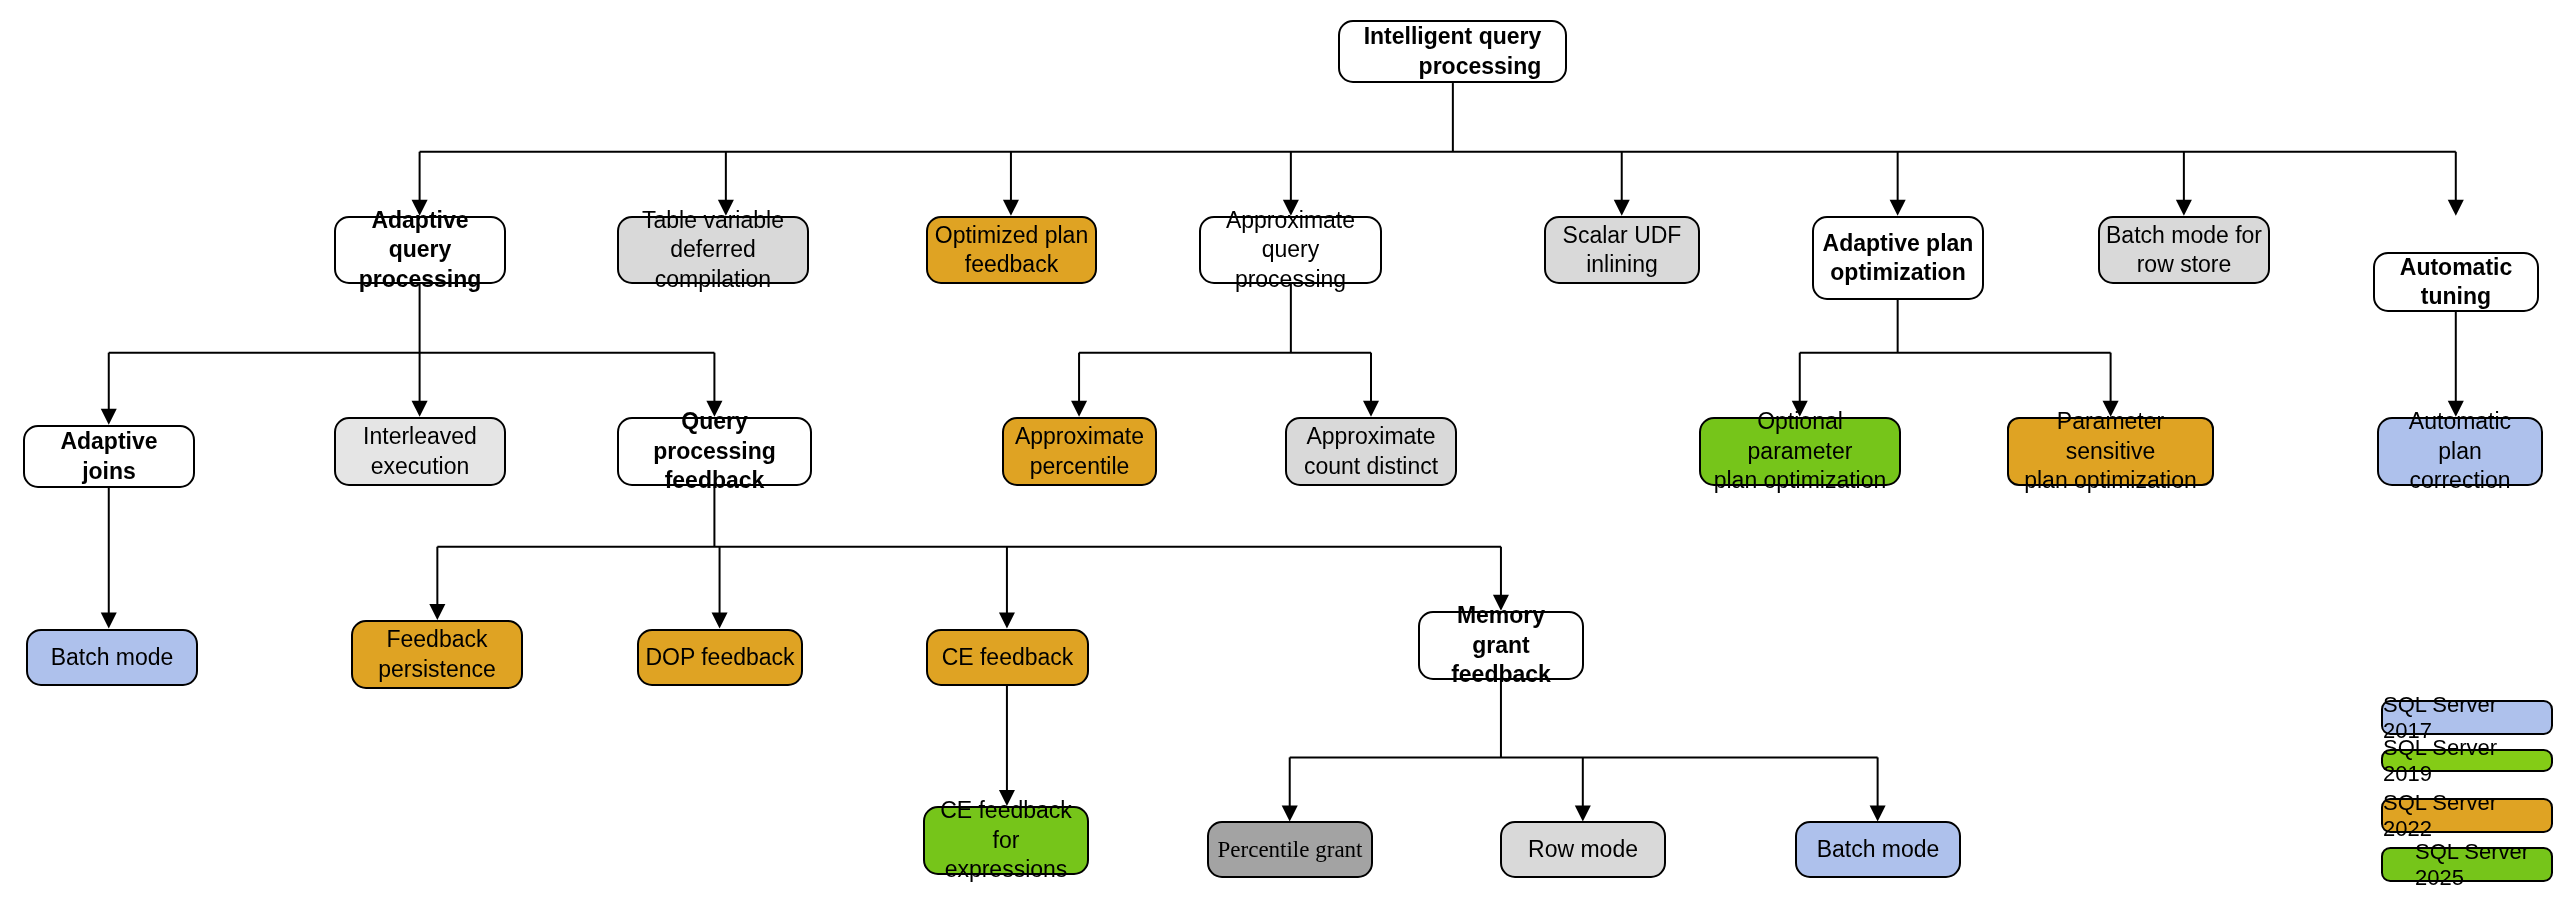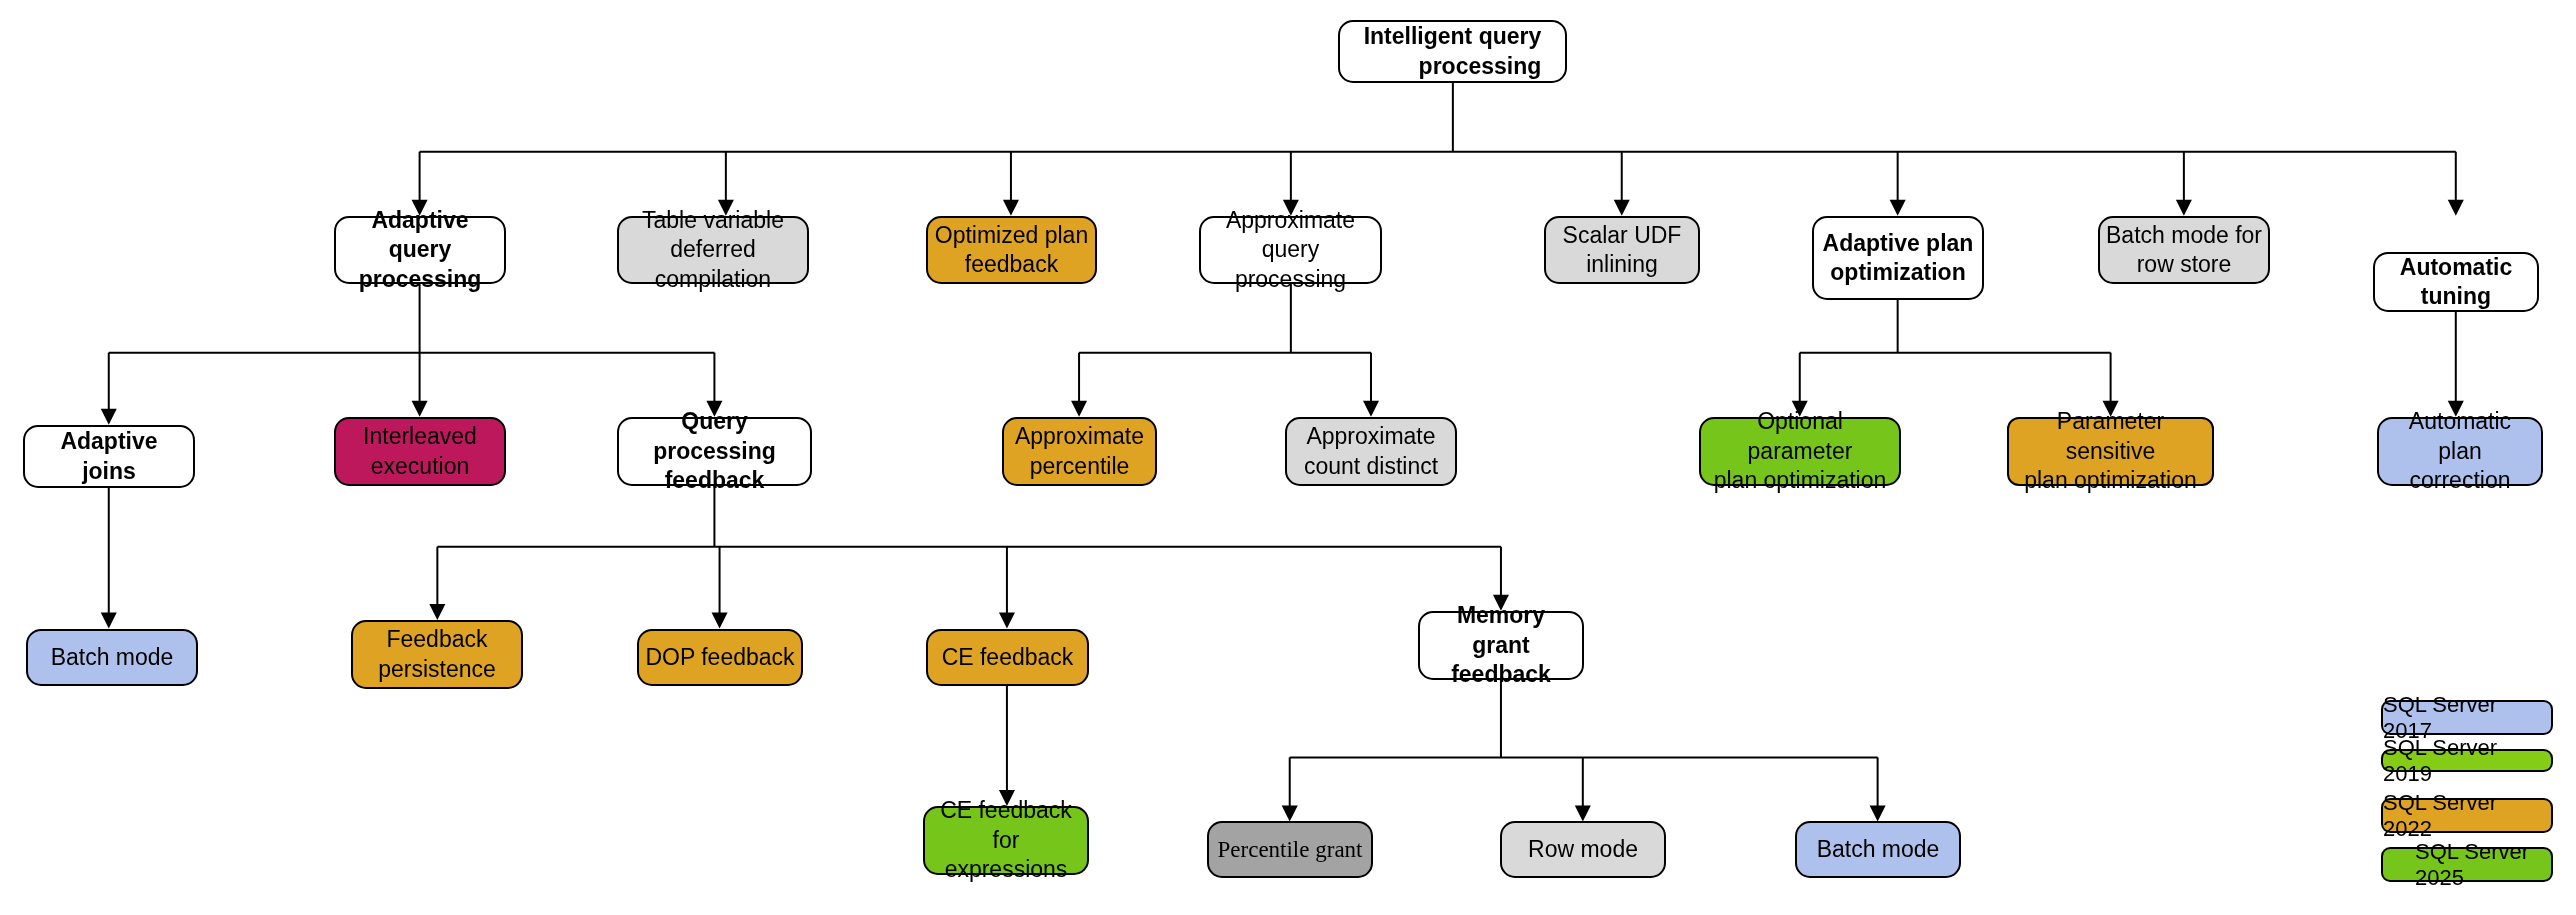--- a/index.html
+++ b/index.html
@@ -106,21 +106,21 @@
 query processing</div>
       <div class="node" style="left: 1544px; top: 216px; width: 156px; height: 68px; background: rgb(217, 217, 217);">Scalar UDF
 inlining</div>
       <div class="node bold" style="left: 1812px; top: 216px; width: 172px; height: 84px; background: rgb(255, 255, 255);">Adaptive plan
 optimization</div>
       <div class="node" style="left: 2098px; top: 216px; width: 172px; height: 68px; background: rgb(217, 217, 217);">Batch mode for
 row store</div>
       <div class="node bold" style="left: 2373px; top: 216px; width: 166px; height: 60px; background: rgb(255, 255, 255); margin-top: 36px;">Automatic
 tuning</div>
       <div class="node bold" style="left: 23px; top: 425px; width: 172px; height: 63px; background: rgb(255, 255, 255);">Adaptive joins</div>
-      <div class="node" style="left: 334px; top: 417px; width: 172px; height: 69px; background: #be185d;">Interleaved
+      <div class="node" style="left: 334px; top: 417px; width: 172px; height: 69px; background: #e5e5e5;">Interleaved
 execution</div>
       <div class="node bold" style="left: 617px; top: 417px; width: 195px; height: 69px; background: rgb(255, 255, 255);">Query processing
 feedback</div>
       <div class="node" style="left: 1002px; top: 417px; width: 155px; height: 69px; background: rgb(223, 163, 35);">Approximate
 percentile</div>
       <div class="node" style="left: 1285px; top: 417px; width: 172px; height: 69px; background: rgb(217, 217, 217);">Approximate
 count distinct</div>
       <div class="node" style="left: 1699px; top: 417px; width: 202px; height: 69px; background: rgb(118, 197, 26);">Optional parameter
 plan optimization</div>
       <div class="node" style="left: 2007px; top: 417px; width: 207px; height: 69px; background: rgb(223, 163, 35); border-radius: 12px;">Parameter sensitive

